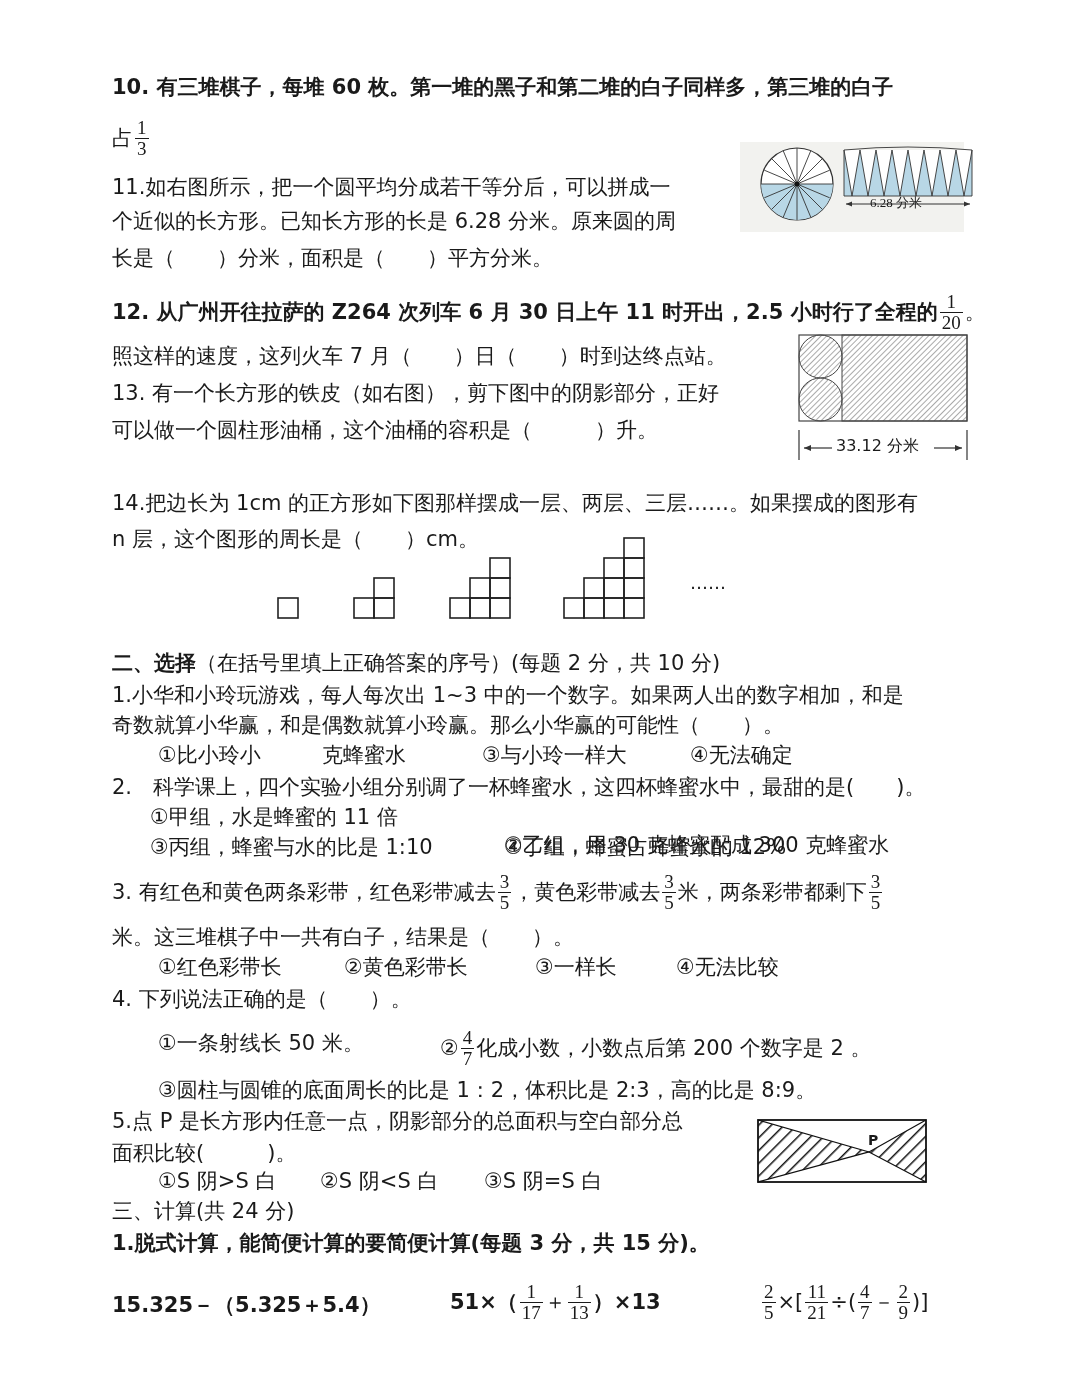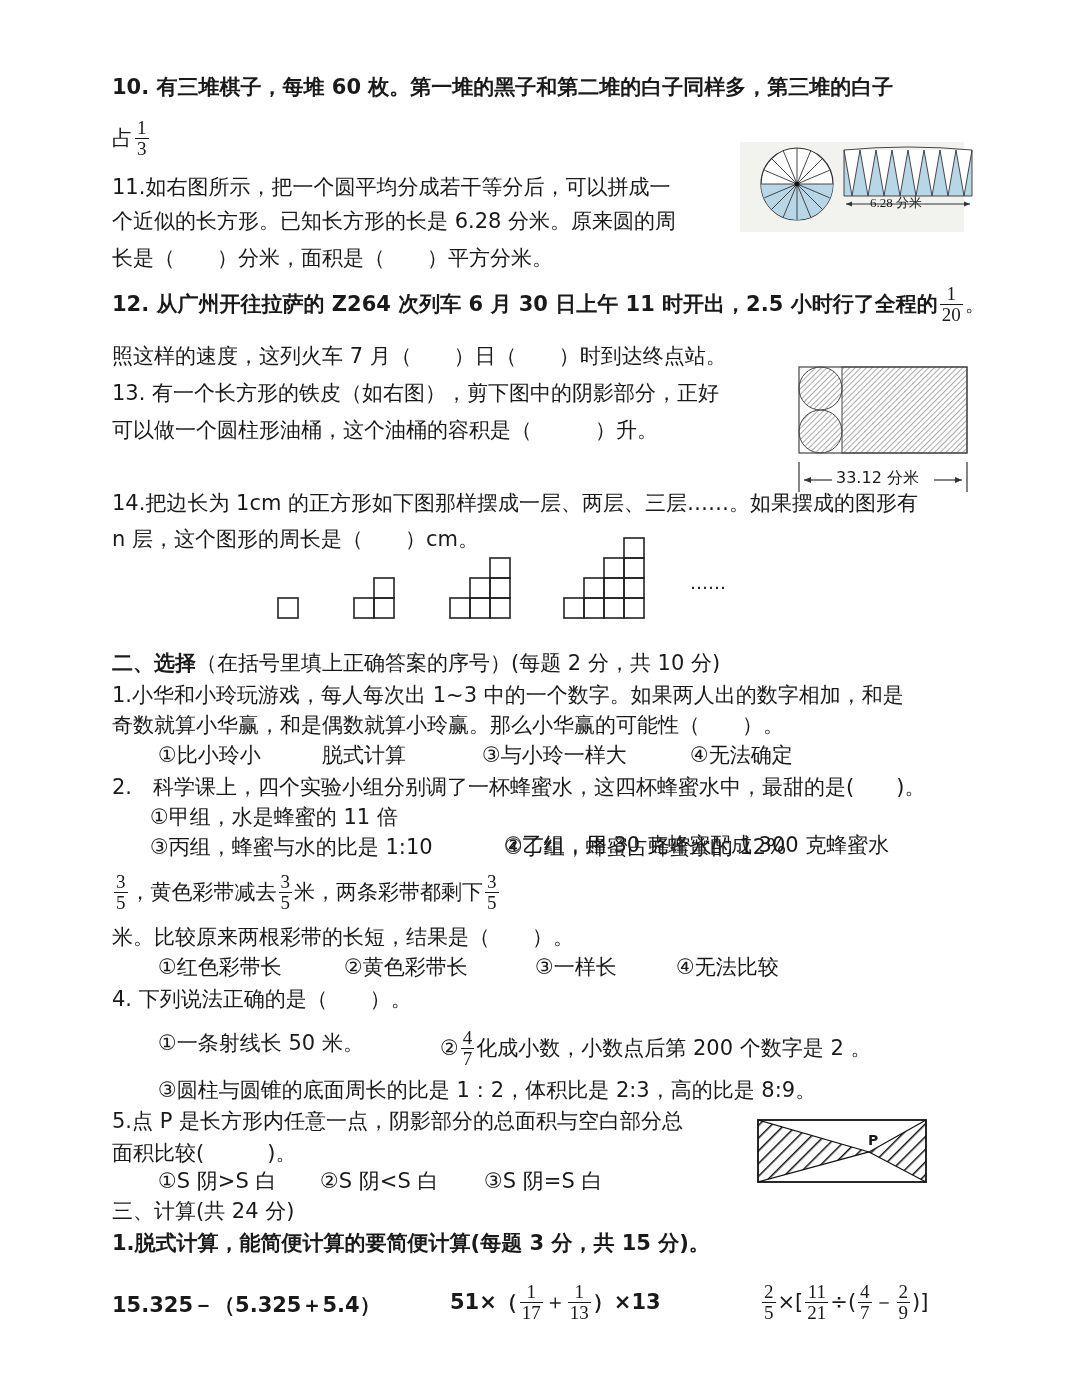--- a/index.html
+++ b/index.html
@@ -56,32 +56,32 @@
     <line x1="104" y1="54" x2="232" y2="54" stroke="#333" stroke-width="0.9"></line>
     <line x1="104" y1="8" x2="104" y2="54" stroke="#333" stroke-width="0.9"></line>
     <line x1="232" y1="8" x2="232" y2="54" stroke="#333" stroke-width="0.9"></line>
     <line x1="106" y1="62" x2="230" y2="62" stroke="#333" stroke-width="1"></line>
     <polygon points="106,62 112,59.5 112,64.5" fill="#333"></polygon>
     <polygon points="230,62 224,59.5 224,64.5" fill="#333"></polygon>
   </svg>
   <span style="position:absolute;left:130px;top:52px;font-size:13px;font-family:'Liberation Serif',serif;">6.28 分米</span>
 </div>
 
-<div class="line" style="top:284px;">
+<div class="line" style="top:292px;">
   <span class="b">12. 从广州开往拉萨的 Z264 次列车 6 月 30 日上午 11 时开出，2.5 小时行了全程的</span><span class="frac">
       <span class="num">1</span>
       <span class="den">20</span>
     </span><span>。</span>
 </div>
 <div class="line" style="top:341px;"><span>照这样的速度，这列火车 7 月（　　）日（　　）时到达终点站。</span></div>
 
 <div class="line" style="top:378px;"><span>13. 有一个长方形的铁皮（如右图），剪下图中的阴影部分，正好</span></div>
 <div class="line" style="top:415px;"><span>可以做一个圆柱形油桶，这个油桶的容积是（　　　）升。</span></div>
 
-<div class="fig" style="left:796px;top:364px;width:175px;height:130px;">
+<div class="fig" style="left:796px;top:332px;width:175px;height:130px;">
   <svg width="175" height="130" viewBox="0 0 175 130">
     <defs>
       <pattern id="hatch" patternUnits="userSpaceOnUse" width="4" height="4" patternTransform="rotate(45)">
         <line x1="0" y1="0" x2="0" y2="4" stroke="#555" stroke-width="1"></line>
       </pattern>
     </defs>
     <rect x="3" y="3" width="168" height="86" fill="#ffffff" stroke="#444" stroke-width="1.2"></rect>
     <rect x="46" y="3" width="125" height="86" fill="url(#hatch)" stroke="#444" stroke-width="1"></rect>
     <circle cx="24.5" cy="24.5" r="21.5" fill="url(#hatch)" stroke="#444" stroke-width="1"></circle>
     <circle cx="24.5" cy="67.5" r="21.5" fill="url(#hatch)" stroke="#444" stroke-width="1"></circle>
@@ -126,43 +126,43 @@
     <rect x="354" y="8" width="20" height="20"></rect>
   </svg>
   <span style="position:absolute;left:420px;top:42px;font-size:18px;">……</span>
 </div>
 
 <div class="line" style="top:648px;text-align:right;"><span class="b">二、选择</span><span>（在括号里填上正确答案的序号）(每题 2 分，共 10 分)</span></div>
 
 <div class="line" style="top:680px;"><span>1.小华和小玲玩游戏，每人每次出 1~3 中的一个数字。如果两人出的数字相加，和是</span></div>
 <div class="line" style="top:710px;"><span>奇数就算小华赢，和是偶数就算小玲赢。那么小华赢的可能性（　　）。</span></div>
 <div class="opt" style="top:740px;left:158px;">①比小玲小</div>
-<div class="opt" style="top:740px;left:322px;">脱式计算</div>
+<div class="opt" style="top:740px;left:322px;">克蜂蜜水</div>
 <div class="opt" style="top:740px;left:482px;">③与小玲一样大</div>
 <div class="opt" style="top:740px;left:690px;">④无法确定</div>
 
 <div class="line" style="top:772px;"><span>2.　科学课上，四个实验小组分别调了一杯蜂蜜水，这四杯蜂蜜水中，最甜的是(　　)。</span></div>
 <div class="opt" style="top:802px;left:150px;">①甲组，水是蜂蜜的 11 倍</div>
 <div class="opt" style="top:802px;left:504px;margin-top:28px;">②乙组，用 30 克蜂蜜配成 300 克蜂蜜水</div>
 <div class="opt" style="top:832px;left:150px;">③丙组，蜂蜜与水的比是 1:10</div>
 <div class="opt" style="top:832px;left:504px;">④丁组，蜂蜜占蜂蜜水的 12%</div>
 
 <div class="line" style="top:872px;">
-  <span class="frac">
+  <span>3. 有红色和黄色两条彩带，红色彩带减去</span><span class="frac">
       <span class="num">3</span>
       <span class="den">5</span>
     </span><span>，黄色彩带减去</span><span class="frac">
       <span class="num">3</span>
       <span class="den">5</span>
     </span><span>米，两条彩带都剩下</span><span class="frac">
       <span class="num">3</span>
       <span class="den">5</span>
     </span>
 </div>
-<div class="line" style="top:922px;"><span>米。比较原来两根彩带的长短，结果是（　　）。</span></div>
+<div class="line" style="top:922px;"><span>米。这三堆棋子中一共有白子，结果是（　　）。</span></div>
 <div class="opt" style="top:952px;left:158px;">①红色彩带长</div>
 <div class="opt" style="top:952px;left:344px;">②黄色彩带长</div>
 <div class="opt" style="top:952px;left:535px;">③一样长</div>
 <div class="opt" style="top:952px;left:676px;">④无法比较</div>
 
 <div class="line" style="top:984px;"><span>4. 下列说法正确的是（　　）。</span></div>
 <div class="opt" style="top:1028px;left:158px;">①一条射线长 50 米。</div>
 <div class="opt" style="top:1028px;left:440px;">
   <span>②</span><span class="frac">
       <span class="num">4</span>

